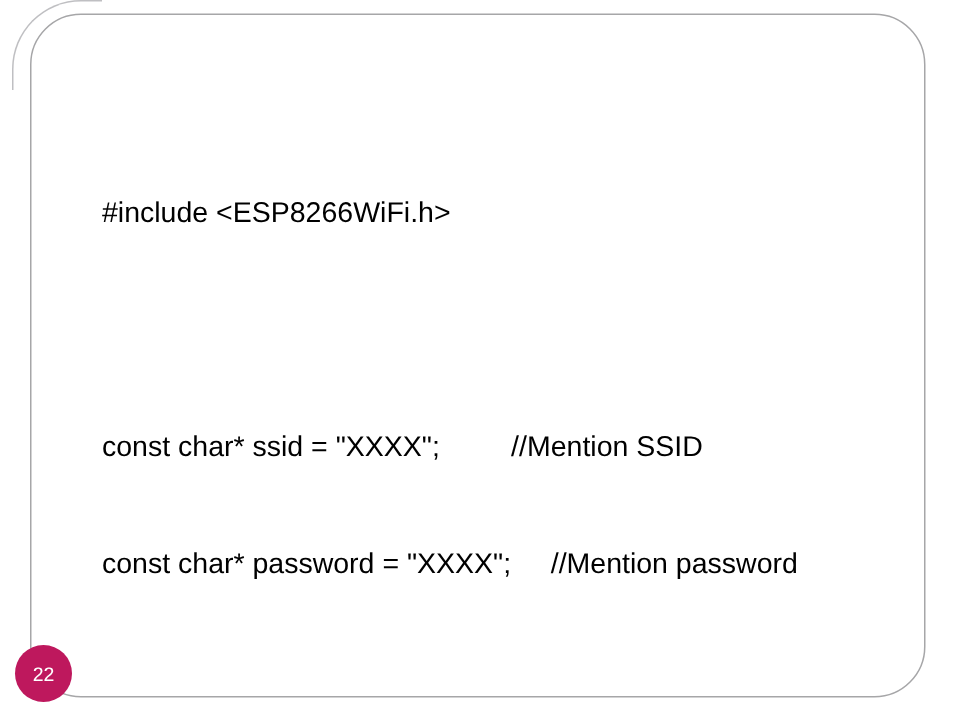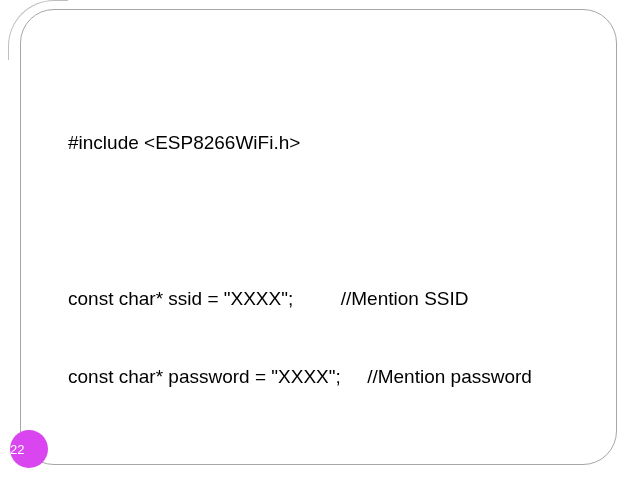--- a/index.html
+++ b/index.html
@@ -72,24 +72,24 @@
   }
 
   
   #page-badge {
     position: absolute;
     left: 10px;
     top: 430px;
     width: 38px;
     height: 38px;
     border-radius: 50%;
-    background: #d946ef;
+    background: #be185d;
     display: flex;
     align-items: center;
-    justify-content: flex-start;
+    justify-content: center;
   }
   #page-badge-number {
     color: #ffffff;
     font-size: 13px;
     font-family: "Liberation Sans", sans-serif;
     line-height: 1;
   }
 </style>
 </head>
 <body>

